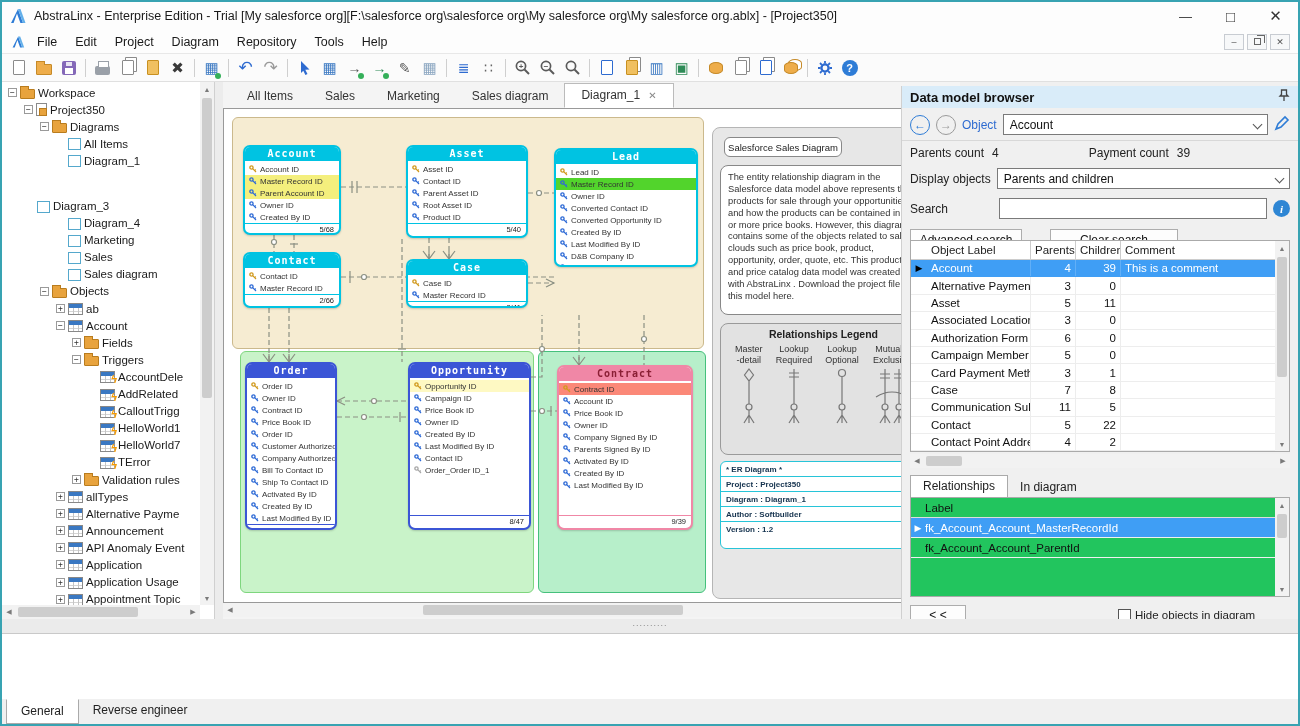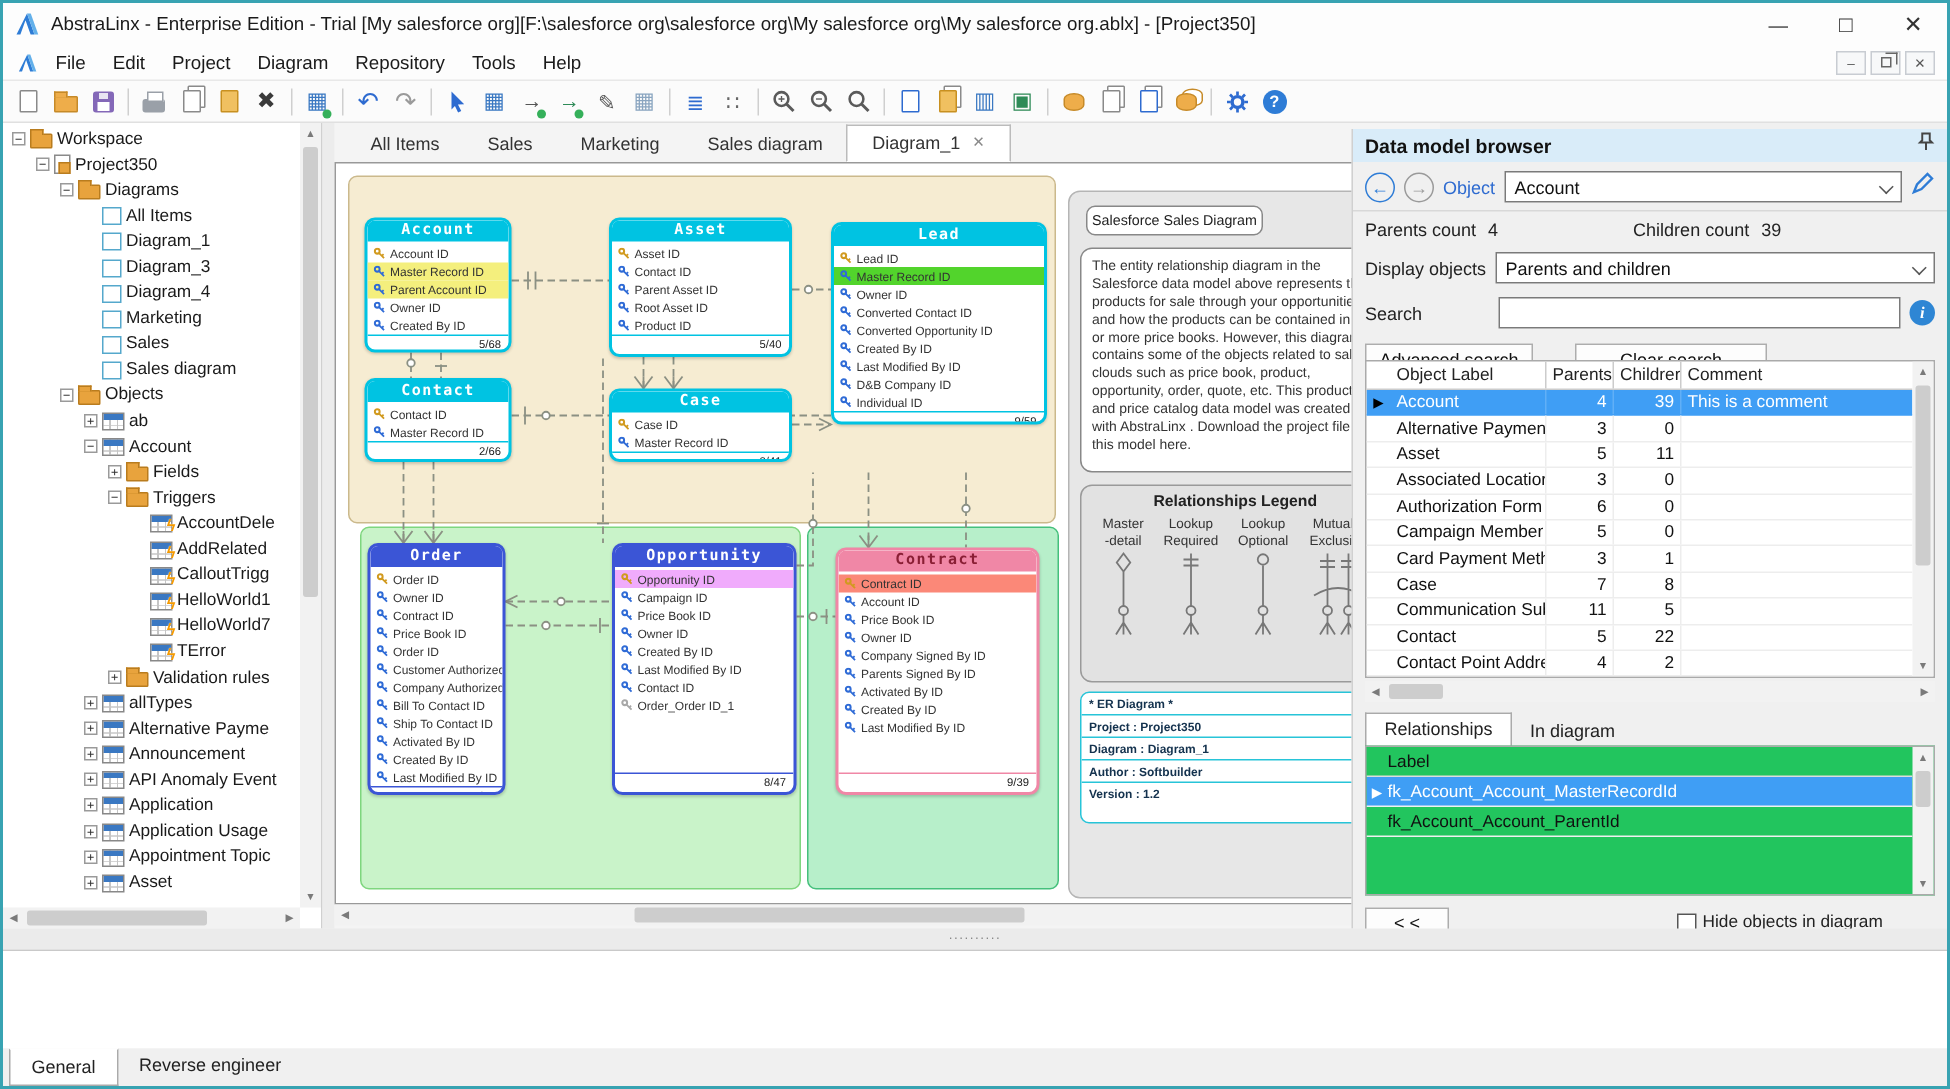--- a/index.html
+++ b/index.html
@@ -404,21 +404,21 @@
           <div class="tree-row" style="padding-left: 54px;">
             <span class="exp-sp"></span>
             <span class="ti ti-diagram"></span>
             <span>All Items</span>
           </div>
           <div class="tree-row" style="padding-left: 54px;">
             <span class="exp-sp"></span>
             <span class="ti ti-diagram"></span>
             <span>Diagram_1</span>
           </div>
-          <div class="tree-row" style="padding-left: 54px;">
+          <div class="tree-row" style="padding-left: 23px; margin-top: 28px;">
             <span class="exp-sp"></span>
             <span class="ti ti-diagram"></span>
             <span>Diagram_3</span>
           </div>
           <div class="tree-row" style="padding-left: 54px;">
             <span class="exp-sp"></span>
             <span class="ti ti-diagram"></span>
             <span>Diagram_4</span>
           </div>
           <div class="tree-row" style="padding-left: 54px;">
@@ -689,21 +689,21 @@
                 <div class="e-row">
                   <svg width="8" height="8" viewBox="0 0 10 10" style="flex:none;">
                     <circle cx="3.1" cy="3.1" r="2" fill="none" stroke="#2f6bd6" stroke-width="1.7"></circle>
                     <path d="M4.6 4.6 L8.8 8.8 M7 7 L8.4 5.6" stroke="#2f6bd6" stroke-width="1.5" fill="none"></path>
                   </svg>
                   <span>Product ID</span>
                 </div>
               </div>
               <div class="ft">5/40</div>
             </div>
-            <div class="entity th-cyan" style="left: 330px; top: 39px; width: 144px; height: 135px;">
+            <div class="entity th-cyan" style="left: 330px; top: 39px; width: 144px; height: 119px;">
               <div class="hd">Lead</div>
               <div class="rows">
                 <div class="e-row">
                   <svg width="8" height="8" viewBox="0 0 10 10" style="flex:none;">
                     <circle cx="3.1" cy="3.1" r="2" fill="none" stroke="#d19a1f" stroke-width="1.7"></circle>
                     <path d="M4.6 4.6 L8.8 8.8 M7 7 L8.4 5.6" stroke="#d19a1f" stroke-width="1.5" fill="none"></path>
                   </svg>
                   <span>Lead ID</span>
                 </div>
                 <div class="e-row" style="background: rgb(82, 212, 44);">
@@ -891,21 +891,21 @@
                     <path d="M4.6 4.6 L8.8 8.8 M7 7 L8.4 5.6" stroke="#2f6bd6" stroke-width="1.5" fill="none"></path>
                   </svg>
                   <span>Last Modified By ID</span>
                 </div>
               </div>
               <div class="ft">12/53</div>
             </div>
             <div class="entity th-blue" style="left: 184px; top: 253px; width: 123px; height: 168px;">
               <div class="hd">Opportunity</div>
               <div class="rows">
-                <div class="e-row" style="background: #f0abfc;">
+                <div class="e-row" style="background: #fef9c3;">
                   <svg width="8" height="8" viewBox="0 0 10 10" style="flex:none;">
                     <circle cx="3.1" cy="3.1" r="2" fill="none" stroke="#d19a1f" stroke-width="1.7"></circle>
                     <path d="M4.6 4.6 L8.8 8.8 M7 7 L8.4 5.6" stroke="#d19a1f" stroke-width="1.5" fill="none"></path>
                   </svg>
                   <span>Opportunity ID</span>
                 </div>
                 <div class="e-row">
                   <svg width="8" height="8" viewBox="0 0 10 10" style="flex:none;">
                     <circle cx="3.1" cy="3.1" r="2" fill="none" stroke="#2f6bd6" stroke-width="1.7"></circle>
                     <path d="M4.6 4.6 L8.8 8.8 M7 7 L8.4 5.6" stroke="#2f6bd6" stroke-width="1.5" fill="none"></path>
@@ -1102,21 +1102,21 @@
         <span>
           <svg width="16" height="16" viewBox="0 0 16 16">
               <path d="M2 14 L4 9 L11 2 L14 5 L7 12 Z" fill="none" stroke="#2e7cd6" stroke-width="1.6"></path>
             </svg>
         </span>
       </div>
       <div class="rp-sep"></div>
       <div class="rp-row" style="margin-top:2px;">
         <span class="lbl">Parents count</span>
         <span class="lbl" style="margin-left:8px;">4</span>
-        <span class="lbl" style="margin-left:90px;">Children count</span>
+        <span class="lbl" style="margin-left:90px;">Payment count</span>
         <span class="lbl" style="margin-left:8px;">39</span>
       </div>
       <div class="rp-row" style="margin-top:8px; gap:6px;">
         <span class="lbl">Display objects</span>
         <div class="combo" style="flex:1;">
           <span>Parents and children</span>
             <span class="chev"></span>
         </div>
       </div>
       <div class="rp-row" style="margin-top:9px; gap:6px;">

